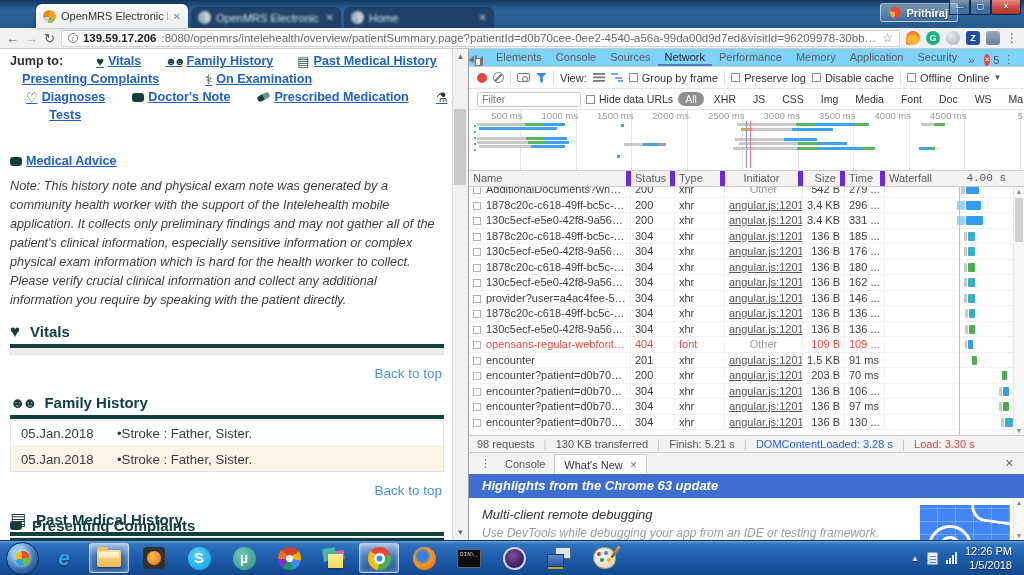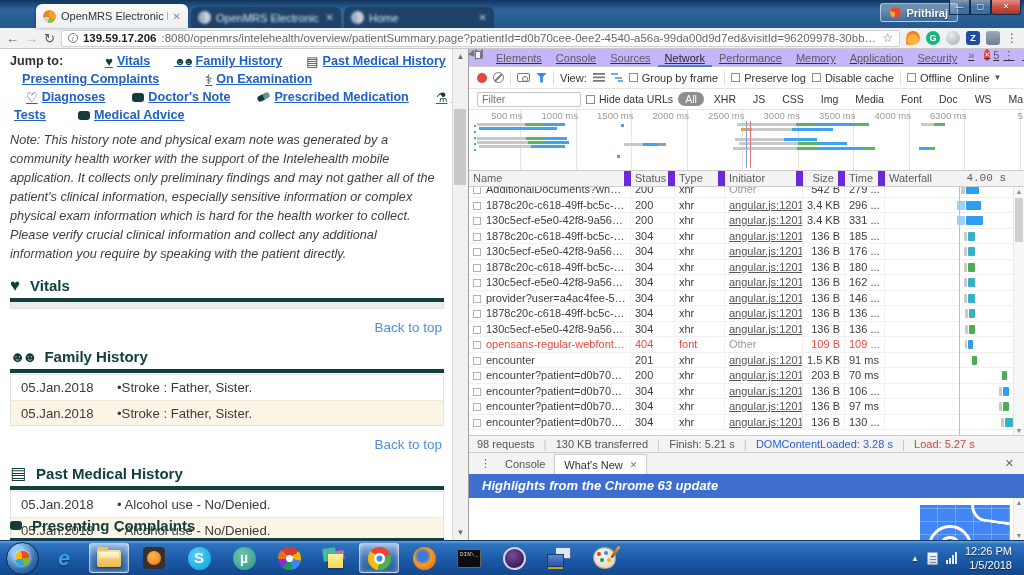--- a/index.html
+++ b/index.html
@@ -42,21 +42,21 @@
   .ext.misc  { background:linear-gradient(180deg,#9aa7bd,#6f7e98); }
   .menu-dots { color:#555; font-size:12px; letter-spacing:0; }
 
   
   .main { display:flex; height:491px; }
 
   
   .page { width:452px; position:relative; background:#fff; overflow:hidden; }
   .page-inner { padding:5px 8px 0 10px; }
   .jump-line { display:flex; align-items:center; font-size:12.6px; font-weight:bold; margin-bottom:4px; white-space:nowrap; }
-  .jump-line.l1 { gap:40px;align-items:flex-end; }
+  .jump-line.l1 { gap:31px;align-items:flex-end; }
   .jump-line.l2 { gap:46px; padding-left:8px; }
   .jump-line.l3 { gap:27px; padding-left:16px; }
   .jump-line.l4 { gap:32px; }
   .jump-label { color:#2f2f2f; margin-right:2px; }
   .jlink { color:#2160c4; text-decoration:underline; display:inline-flex; align-items:center; gap:4px; }
   .jmp-ic { display:inline-block; color:#123d3b; font-size:13px; line-height:1; font-style:normal; }
   .ic-heart::before { content:"♥"; }
   .ic-users::before { content:"☻☻"; letter-spacing:-3px; font-size:.85em; }
   .ic-book::before  { content:"▤"; }
   .ic-steth::before { content:"⚕"; }
@@ -80,21 +80,21 @@
   .status-tip { position:absolute; left:0; bottom:0; background:#f6f6f6; border:1px solid #b3b3b3; border-left:none; border-bottom:none; border-radius:0 3px 0 0; padding:2px 9px 3px 7px; font-size:11px; color:#555; z-index:30; white-space:nowrap; }
 
   
   .vscroll { width:16px; background:#f1f1f1; border-left:1px solid #dadada; position:relative; flex:none; }
   .vs-arrow { position:absolute; left:0; width:15px; height:15px; text-align:center; font-size:8px; color:#6e6e6e; line-height:15px; }
   .vs-arrow.up { top:0; } .vs-arrow.down { bottom:0; }
   .vs-thumb { position:absolute; left:1px; right:2px; top:60px; height:76px; background:#c9c9c9; }
 
   
   .devtools { flex:1; border-left:1px solid #9f9f9f; display:flex; flex-direction:column; font-size:11px; color:#333; background:#fff; overflow:hidden; }
-  .dt-tabs { height:18px; flex:none; background:#c4b5fd; border-bottom:1px solid #ccc; display:flex; align-items:flex-start; padding:0 4px;text-decoration:underline; }
+  .dt-tabs { height:18px; flex:none; background:#7dd3fc; border-bottom:1px solid #ccc; display:flex; align-items:flex-end; padding:0 4px; }
   .insp-ic { width:12px; height:11px; border:1px solid #777; border-radius:1px; margin:0 4px 0 2px; position:relative; }
   .insp-ic::after { content:""; position:absolute; right:-2px; bottom:-2px; border:4px solid transparent; border-top:6px solid #777; transform:rotate(-40deg); }
   .dev-ic { width:12px; height:10px; border:1px solid #777; border-radius:1px; margin-right:6px; position:relative; }
   .dev-ic::after { content:""; position:absolute; right:1px; top:1px; width:4px; height:6px; border:1px solid #777; background:#f3f3f3; }
   .dt-tab { padding:0 7px; height:18px; line-height:18px; color:#5c5c5c; white-space:nowrap; }
   .dt-tab.active { color:#2a2a2a; box-shadow:inset 0 -2px 0 #4d7ec9; }
   .dt-more { color:#5c5c5c; padding:0 4px; }
   .err-badge { width:12px; height:12px; border-radius:50%; background:#e9433a; color:#fff; font-size:7px; line-height:12px; text-align:center; margin:0 3px 0 6px; }
   .err-badge::before { content:"✕"; }
   .err-count { color:#555; }
@@ -133,23 +133,23 @@
   .g-gbk { background:linear-gradient(90deg,#c9c9c9 0 45%,#3ea3f5 45% 80%,#9e9e9e 80%); }
   .g-ogb { background:linear-gradient(90deg,#e8a33d 0 12%,#c9c9c9 12% 55%,#3ea3f5 55%); }
   .g-ggbg{ background:linear-gradient(90deg,#c9c9c9 0 45%,#58b65c 45% 60%,#3ea3f5 60% 90%,#58b65c 90%); }
   .g-gg  { background:linear-gradient(90deg,#c9c9c9 0 55%,#58b65c 55%); }
   .g-bg  { background:linear-gradient(90deg,#3ea3f5 0 60%,#58b65c 60%); }
   .g-dot { background:#3ea3f5; }
   .ov-dcl { position:absolute; left:277px; top:11px; bottom:2px; width:1px; background:#809ede; }
   .ov-load{ position:absolute; left:281px; top:11px; bottom:2px; width:1px; background:#e0767f; }
 
   .dt-thead { height:16px; flex:none; display:flex; background:#f3f3f3; border-bottom:1px solid #ccc; color:#5e5e5e; line-height:15px; }
-  .hc { padding:0 4px; border-right:7px solid #6d28d9; white-space:nowrap; overflow:hidden; }
+  .hc { padding:0 4px; border-right:5px solid #6d28d9; white-space:nowrap; overflow:hidden; }
   .c-name{width:162px;flex:none;} .c-status{width:44px;flex:none;} .c-type{width:50px;flex:none;}
-  .c-init{width:78px;flex:none;} .c-size{width:42px;flex:none;text-align:right;} .c-time{width:40px;flex:none;}
+  .c-init{width:78px;flex:none;text-align:center;} .c-size{width:42px;flex:none;text-align:right;} .c-time{width:40px;flex:none;}
   .c-wf{flex:1; position:relative; border-right:none; display:flex; justify-content:space-between;}
   .wf-scale { padding-right:14px; color:#5e5e5e;font-family:Liberation Mono, monospace; }
 
   .dt-rows { height:248px; flex:none; overflow:hidden; position:relative; }
   .rows-inner { margin-top:-5px; }
   .req { display:flex; height:15.5px; line-height:15px; border-bottom:1px solid #f0f0f0; color:#3d3d3d; }
   .req > div { padding:0 4px; border-right:1px solid #f0f0f0; white-space:nowrap; overflow:hidden; }
   .req .c-wf { border-right:none; }
   .cb { width:8px; height:8px; border:1px solid #b2b2b2; background:#fff; display:inline-block; margin-right:5px; vertical-align:-1px; }
   .rname { text-overflow:ellipsis; }
@@ -337,21 +337,21 @@
                 <i class="jmp-ic ic-pill"></i>
                 <span>Prescribed Medication</span>
               </a>
               <a class="jlink">
                 <i class="jmp-ic ic-flask"></i>
                 <span>Prescribed</span>
               </a>
             </span>
         </div>
         <div class="jump-line l4">
-          <span style="display:flex;gap:32px;align-items:center;">
+          <span style="display:flex;gap:32px;align-items:center;flex-direction:column;">
               <a class="jlink">
                 <i class="jmp-ic"></i>
                 <span>Tests</span>
               </a>
               <a class="jlink">
                 <i class="jmp-ic ic-bubble"></i>
                 <span>Medical Advice</span>
               </a>
             </span>
         </div>
@@ -499,21 +499,21 @@
       <div class="dt-overview">
         <div class="ruler">
             <span>500 ms</span>
             <span>1000 ms</span>
             <span>1500 ms</span>
             <span>2000 ms</span>
             <span>2500 ms</span>
             <span>3000 ms</span>
             <span>3500 ms</span>
             <span>4000 ms</span>
-            <span>6300 ms</span>
+            <span>4500 ms</span>
           </div>
         <div class="ruler" style="pointer-events:none">
             <span class="rend" style="width:100%;flex:1">5</span>
           </div>
         <div>
             <div class="ovbar g-ggb" style="left: 8px; top: 13px; width: 88px;"></div>
             <div class="ovbar g-b" style="left: 10px; top: 17px; width: 78px;"></div>
             <div class="ovbar g-ggb" style="left: 8px; top: 27px; width: 90px;"></div>
             <div class="ovbar g-ggb" style="left: 8px; top: 31px; width: 92px;"></div>
             <div class="ovbar g-gb" style="left: 10px; top: 35px; width: 86px;"></div>
@@ -771,36 +771,38 @@
 
       <div class="dt-summary">
         <span>98 requests</span>
           <span class="ssep">❘</span>
         <span>130 KB transferred</span>
           <span class="ssep">❘</span>
         <span>Finish: 5.21 s</span>
           <span class="ssep">❘</span>
         <span class="s-dcl">DOMContentLoaded: 3.28 s</span>
           <span class="ssep">❘</span>
-        <span class="s-load">Load: 5.27 s</span>
+        <span class="s-load">Load: 3.30 s</span>
       </div>
 
       <div class="dt-drawer-tabs">
         <span class="dt-dots">⋮</span>
         <span class="drawer-tab">Console</span>
         <span class="drawer-tab active">
             <span>What's New</span>
             <span class="dr-x">✕</span>
           </span>
         <span class="dt-x">✕</span>
       </div>
 
       <div class="dt-whatsnew">
         <div class="wn-banner">Highlights from the Chrome 63 update</div>
         <div class="wn-body">
+          <div class="wn-title">Multi-client remote debugging</div>
+          <div class="wn-sub">Use DevTools while debugging your app from an IDE or testing framework.</div>
         </div>
         <div class="wn-art">
           <span class="wn-c1"></span>
           <span class="wn-c2"></span>
           <span class="wn-line"></span>
         </div>
         <div class="wn-scroll">
           <span class="rs-up">▲</span>
           <span class="rs-dn">▼</span>
         </div>

